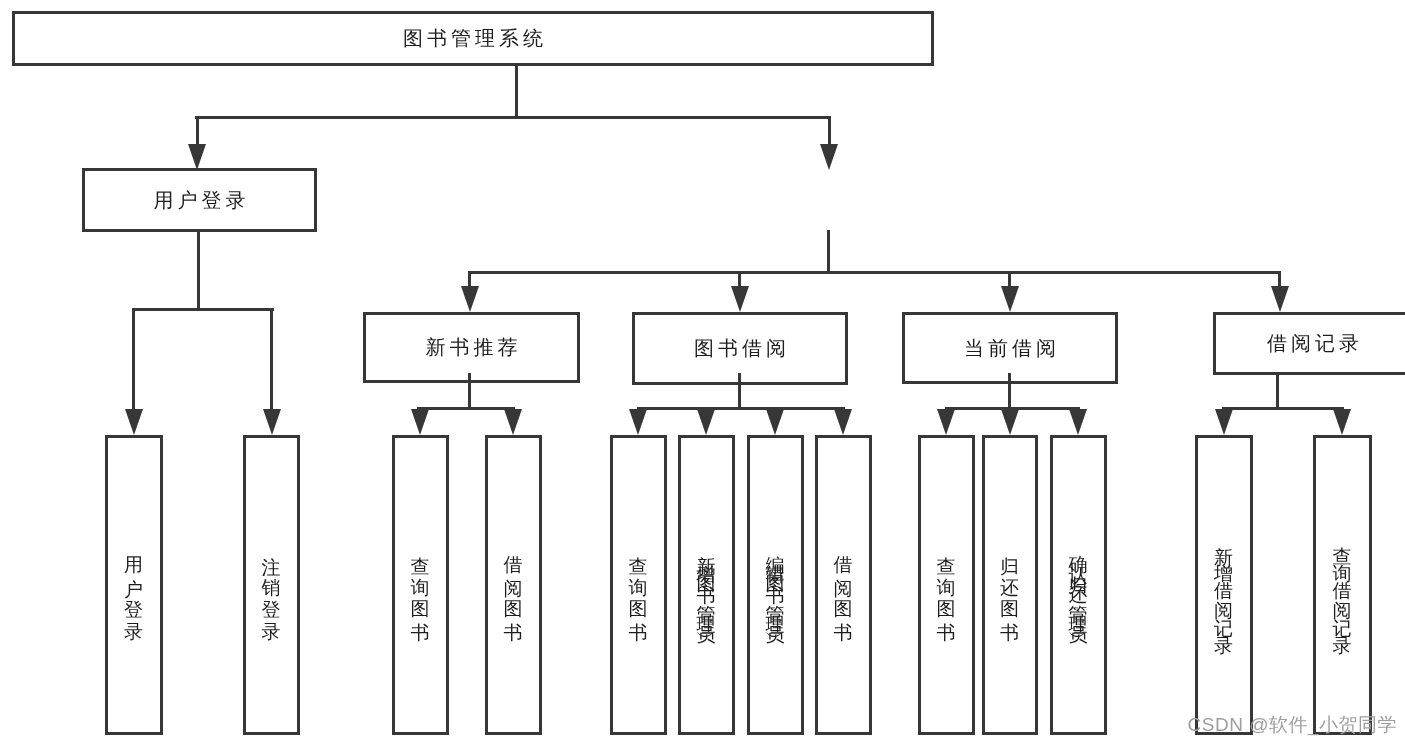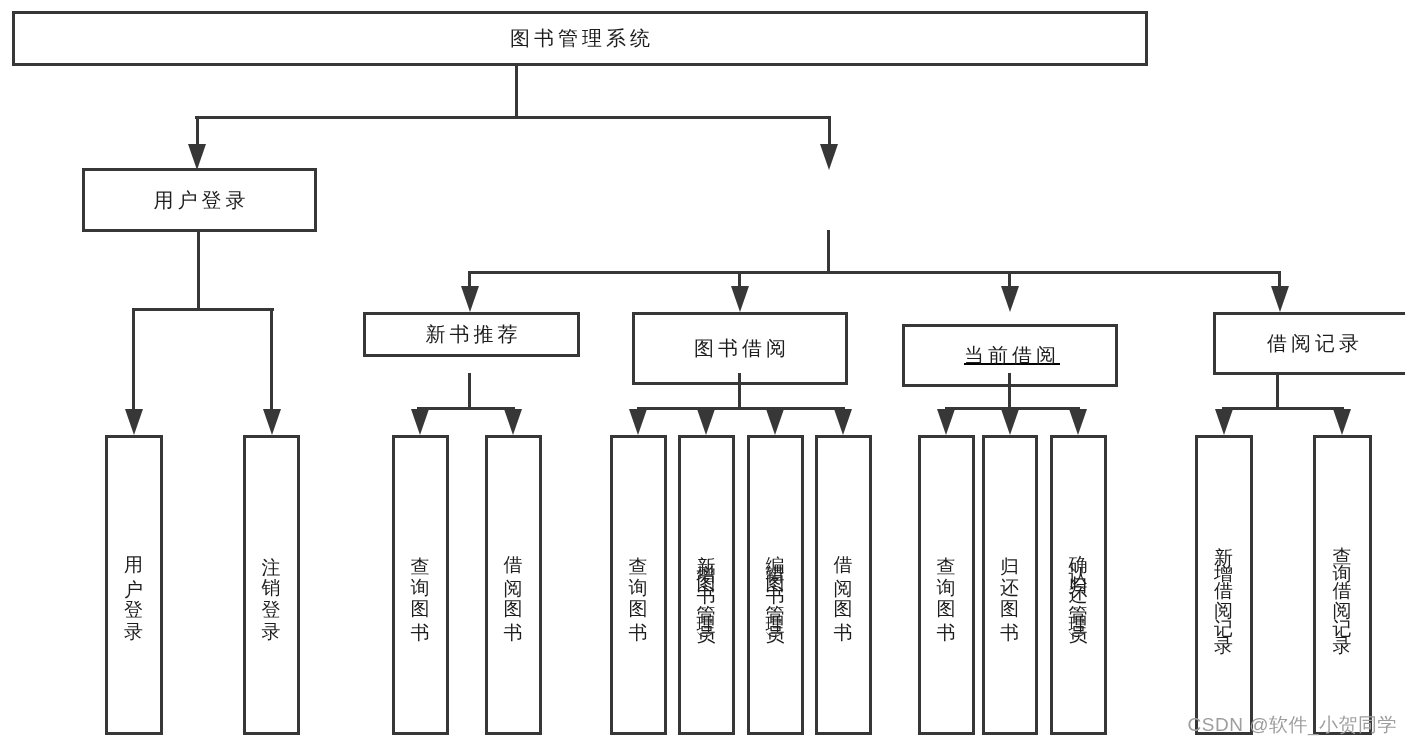--- a/index.html
+++ b/index.html
@@ -52,21 +52,21 @@
     z-index:5;
     white-space:nowrap;
     text-align:center;
   }
 </style>
 </head>
 <body>
 
 <div id="stage">
 
-  <div class="box" style="left:12px;top:11px;width:1136px;height:55px;">
+  <div class="box" style="left:12px;top:11px;width:922px;height:55px;">
     <span class="h-label">图书管理系统</span>
   </div>
 
   <div class="vline" style="left:515px;top:64px;height:54px;"></div>
   <div class="hline" style="left:195px;top:116px;width:636px;"></div>
   <div class="vline" style="left:196px;top:116px;height:32px;"></div>
   <div class="ahead" style="left:188px;top:144px;"></div>
   <div class="vline" style="left:828px;top:116px;height:32px;"></div>
   <div class="ahead" style="left:820px;top:144px;"></div>
 
@@ -85,27 +85,27 @@
   <div class="hline" style="left:468px;top:271px;width:813px;"></div>
   <div class="vline" style="left:468px;top:271px;height:20px;"></div>
   <div class="ahead" style="left:461px;top:286px;"></div>
   <div class="vline" style="left:738px;top:271px;height:20px;"></div>
   <div class="ahead" style="left:731px;top:286px;"></div>
   <div class="vline" style="left:1008px;top:271px;height:20px;"></div>
   <div class="ahead" style="left:1001px;top:286px;"></div>
   <div class="vline" style="left:1278px;top:271px;height:20px;"></div>
   <div class="ahead" style="left:1271px;top:286px;"></div>
 
-  <div class="box" style="left:363px;top:312px;width:217px;height:45px;">
+  <div class="box" style="left:363px;top:312px;width:217px;height:71px;">
     <span class="h-label">新书推荐</span>
   </div>
   <div class="box" style="left:632px;top:312px;width:216px;height:73px;">
     <span class="h-label">图书借阅</span>
   </div>
-  <div class="box" style="left:902px;top:324px;width:216px;height:63px;text-decoration:underline;">
+  <div class="box" style="left:902px;top:312px;width:216px;height:72px;">
     <span class="h-label">当前借阅</span>
   </div>
   <div class="box" style="left:1172px;top:312px;width:200px;height:63px;margin-left:41px;">
     <span class="h-label">借阅记录</span>
   </div>
 
   <div class="vline" style="left:468px;top:373px;height:37px;"></div>
   <div class="hline" style="left:417px;top:407px;width:98px;"></div>
   <div class="ahead" style="left:411px;top:409px;"></div>
   <div class="ahead" style="left:504px;top:409px;"></div>

